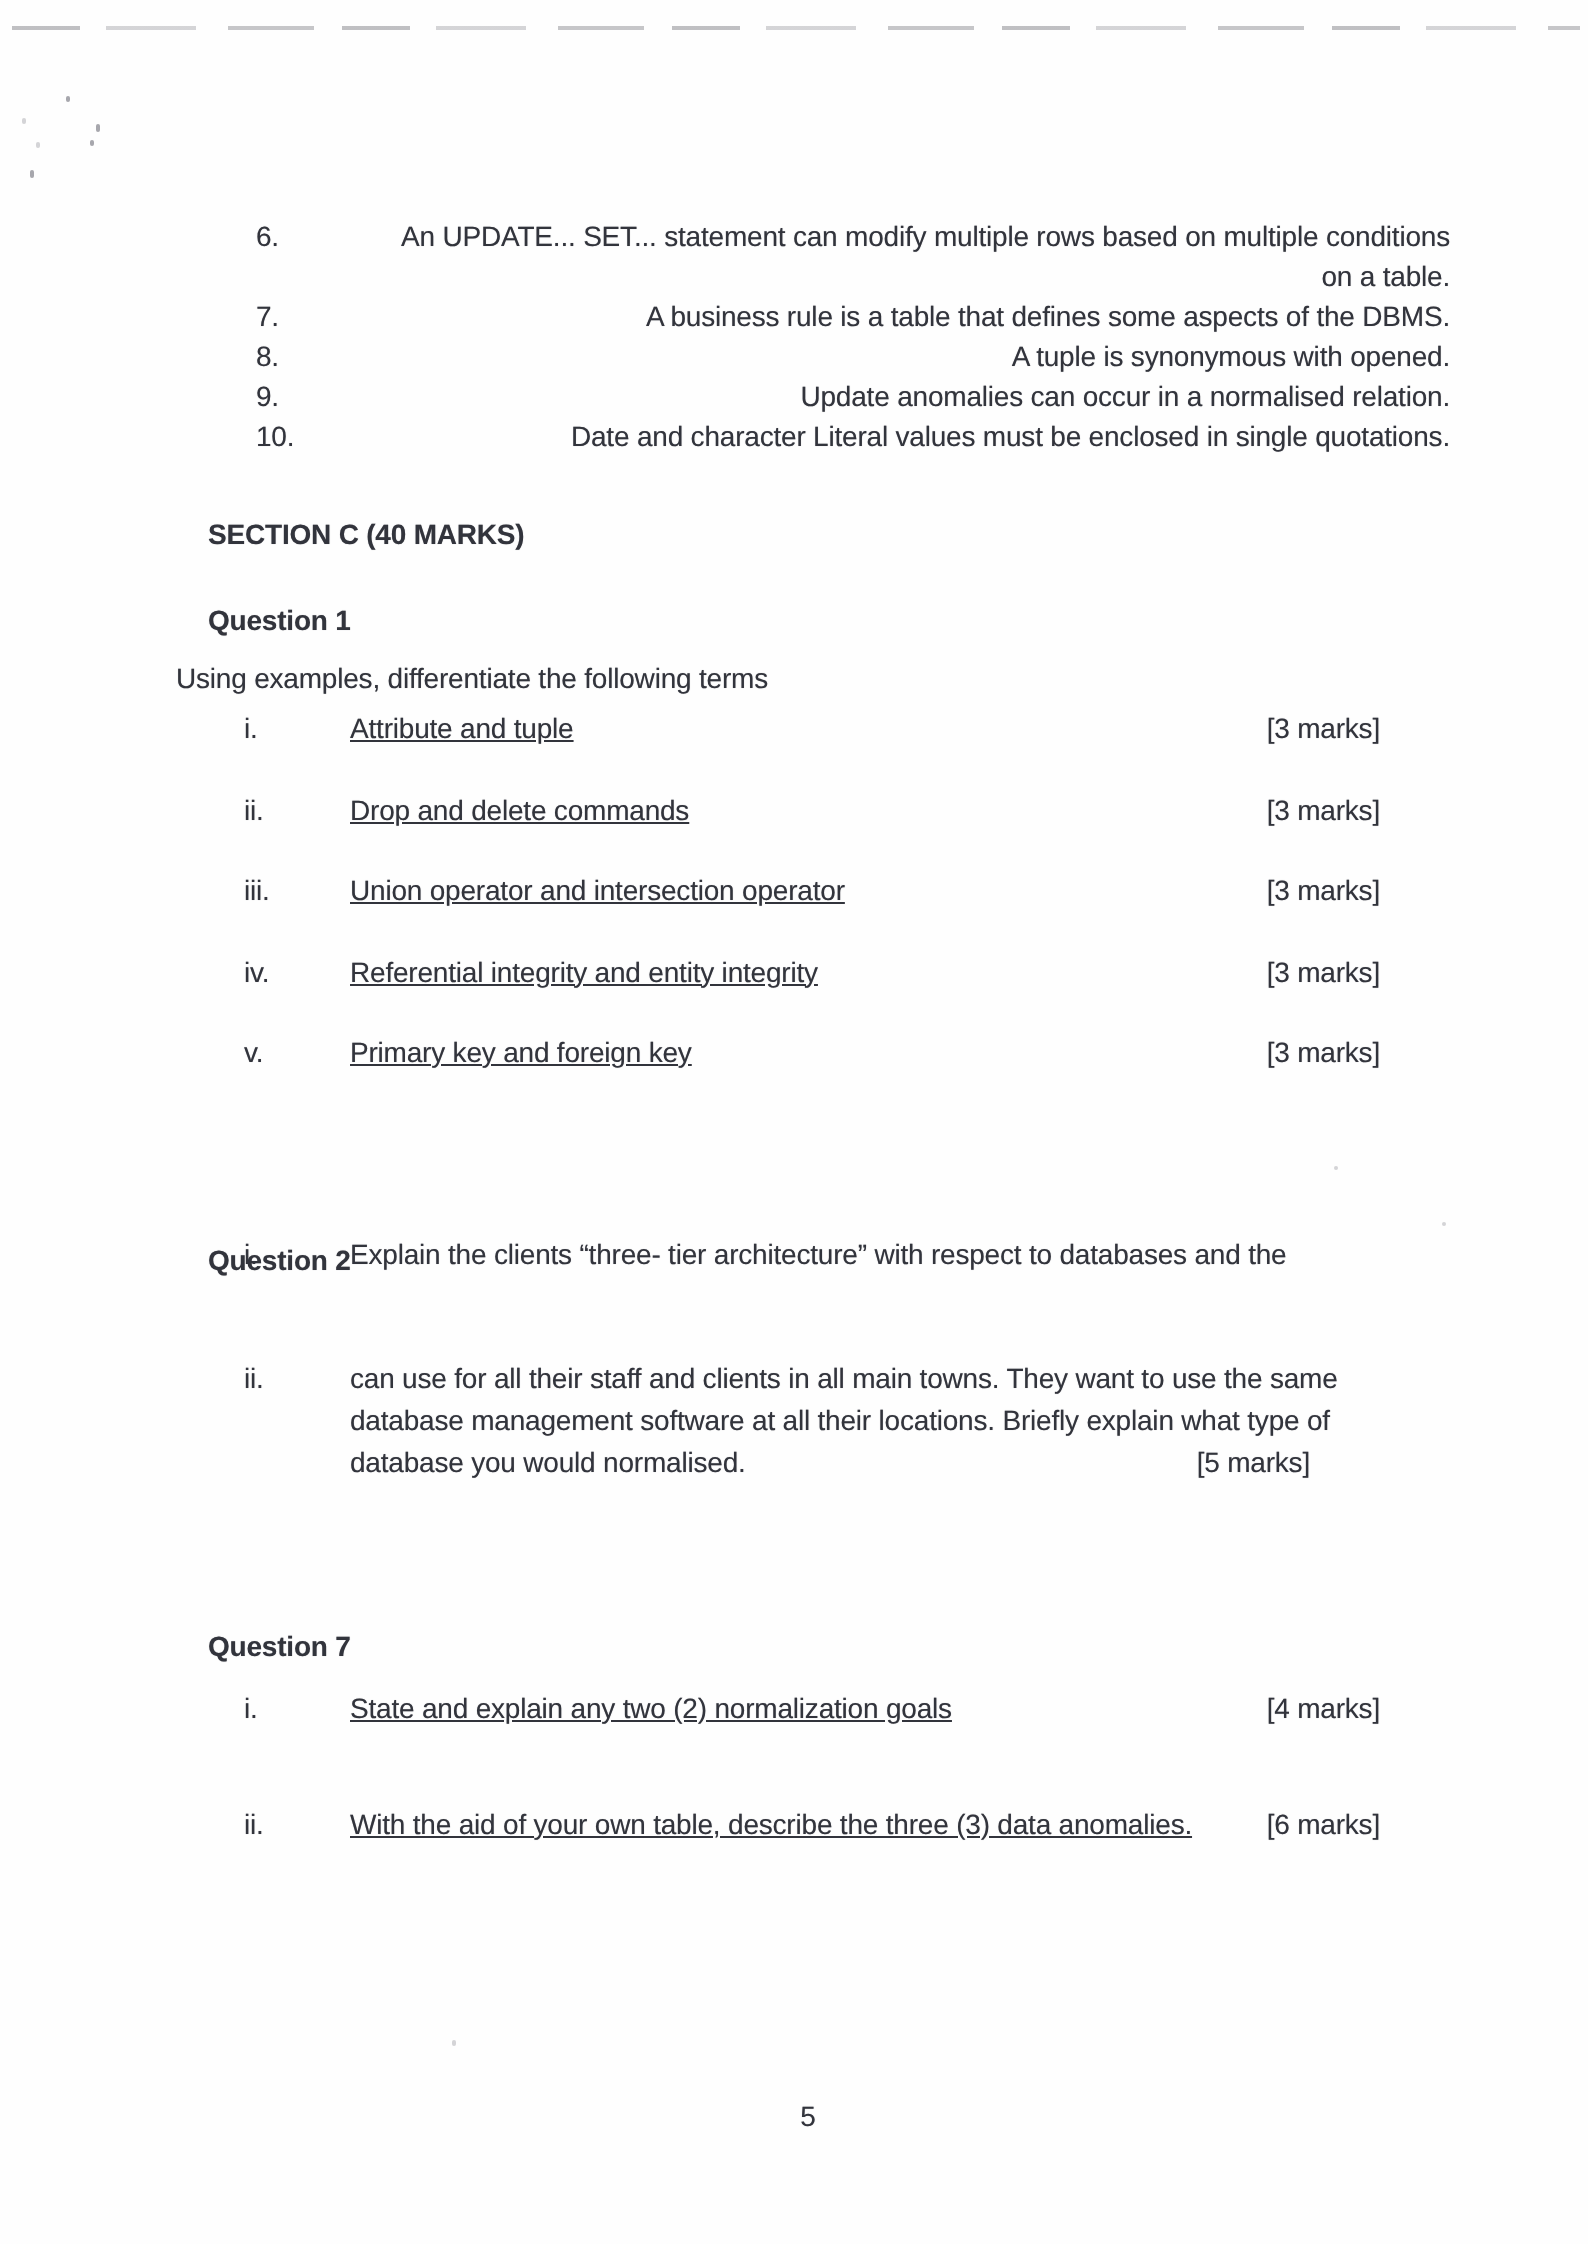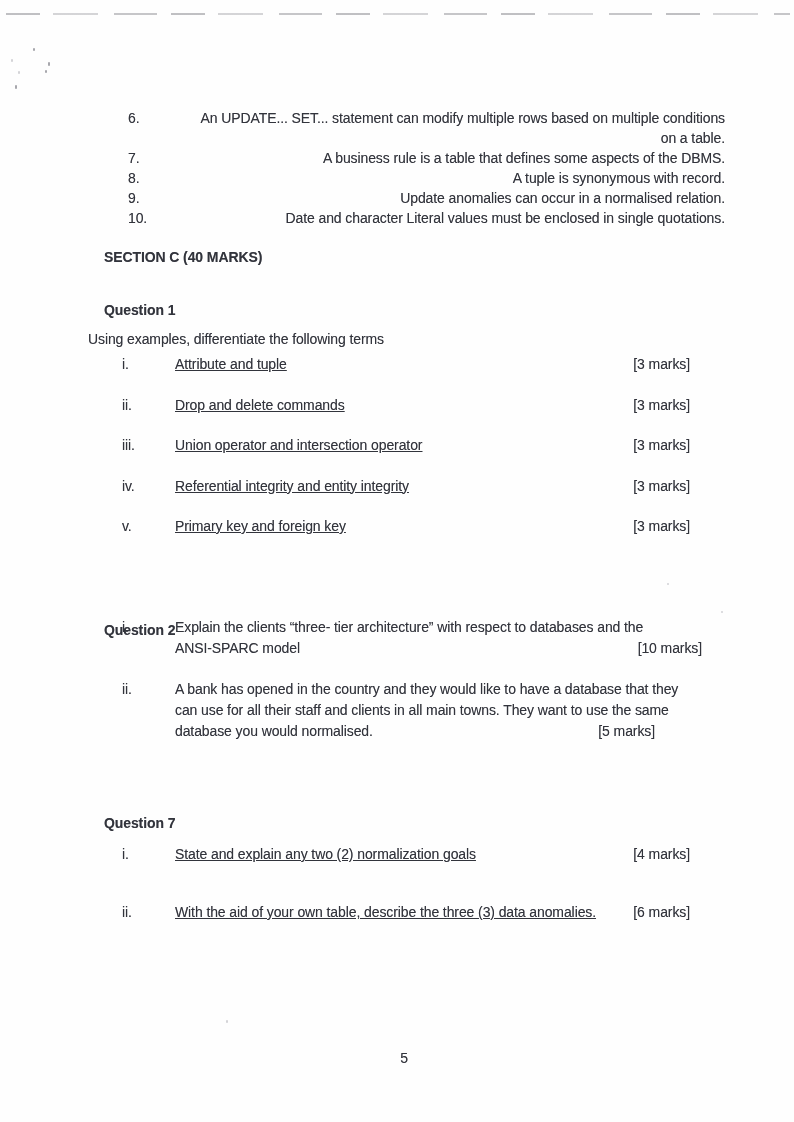--- a/index.html
+++ b/index.html
@@ -71,33 +71,33 @@
       <span class="num">6.</span>
       <span class="txt">An UPDATE... SET... statement can modify multiple rows based on multiple conditions
 on a table.</span>
     </div>
     <div class="tf-item">
       <span class="num">7.</span>
       <span class="txt">A business rule is a table that defines some aspects of the DBMS.</span>
     </div>
     <div class="tf-item">
       <span class="num">8.</span>
-      <span class="txt">A tuple is synonymous with record.</span>
+      <span class="txt">A tuple is synonymous with opened.</span>
     </div>
     <div class="tf-item">
       <span class="num">9.</span>
       <span class="txt">Update anomalies can occur in a normalised relation.</span>
     </div>
     <div class="tf-item">
       <span class="num">10.</span>
       <span class="txt">Date and character Literal values must be enclosed in single quotations.</span>
     </div>
   </div>
 
-  <h2 class="abs heading" style="top:247px">SECTION C (40 MARKS)</h2>
+  <h2 class="abs heading" style="top:257px">SECTION C (40 MARKS)</h2>
 
   <h3 class="abs heading" style="top:300px">Question 1</h3>
   <div class="abs intro" style="top:329px">Using examples, differentiate the following terms</div>
 
   <div class="roman-list" style="top:354px">
     <div class="row">
       <span class="rnum">i.</span>
       <span class="rtxt">Attribute and tuple</span>
       <span class="marks">[3 marks]</span>
     </div>
@@ -121,30 +121,26 @@
       <span class="rtxt">Primary key and foreign key</span>
       <span class="marks">[3 marks]</span>
     </div>
   </div>
 
   <h3 class="abs heading" style="top:620px">Question 2</h3>
 
   <div class="qblock" style="top:617px">
     <span class="qnum">i.</span>
     <div class="pline">Explain the clients “three- tier architecture” with respect to databases and the</div>
-    <div class="pline lastline">
-      <span>ANSI-SPARC model</span>
-      <span class="marks">[10 marks]</span>
-    </div>
   </div>
 
   <div class="qblock" style="top:679px">
     <span class="qnum">ii.</span>
-    <div class="pline">A bank has opened in the country and they would like to have a database that they</div>
     <div class="pline">can use for all their staff and clients in all main towns. They want to use the same</div>
+    <div class="pline">database management software at all their locations. Briefly explain what type of</div>
     <div class="pline lastline">
       <span>database you would normalised.</span>
       <span class="marks inset">[5 marks]</span>
     </div>
   </div>
 
   <h3 class="abs heading" style="top:813px">Question 7</h3>
 
   <div class="roman-list" style="top:844px">
     <div class="row">

